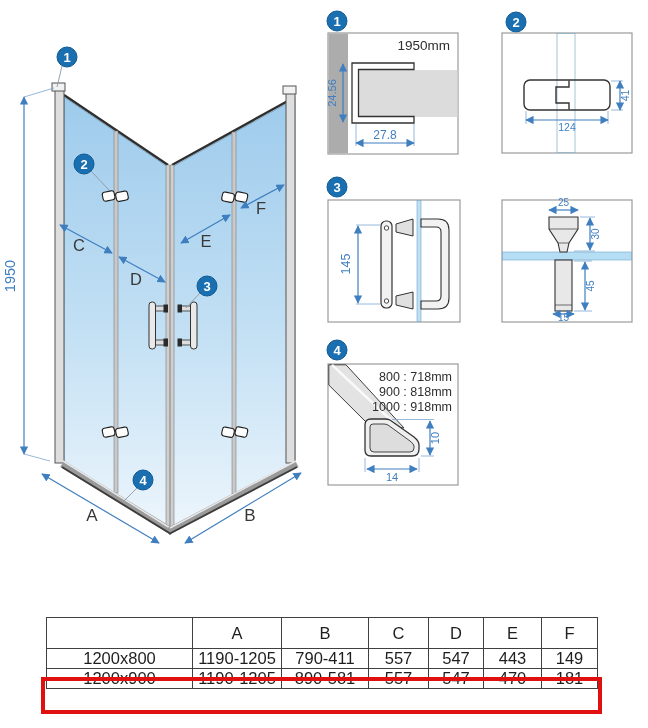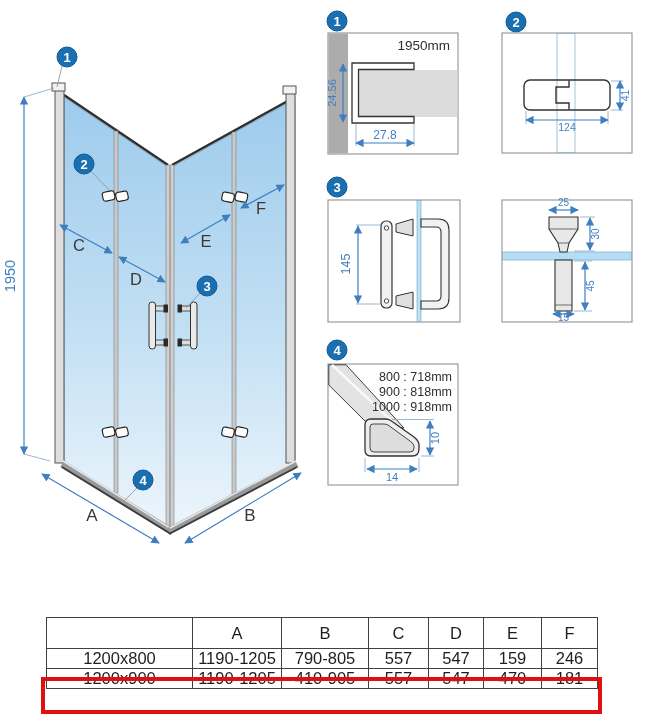--- a/index.html
+++ b/index.html
@@ -271,30 +271,30 @@
       <th>C</th>
       <th>D</th>
       <th>E</th>
       <th>F</th>
     </tr>
   </thead>
   <tbody>
     <tr>
       <td>1200x800</td>
       <td>1190-1205</td>
-      <td>790-805</td>
+      <td>790-411</td>
       <td>557</td>
       <td>547</td>
-      <td>159</td>
-      <td>246</td>
+      <td>443</td>
+      <td>149</td>
     </tr>
     <tr>
       <td>1200x900</td>
       <td>1190-1205</td>
-      <td>410-905</td>
+      <td>890-581</td>
       <td>557</td>
       <td>547</td>
       <td>470</td>
       <td>181</td>
     </tr>
   </tbody>
 </table>
 <div class="red-frame"></div>
 
 </div>

